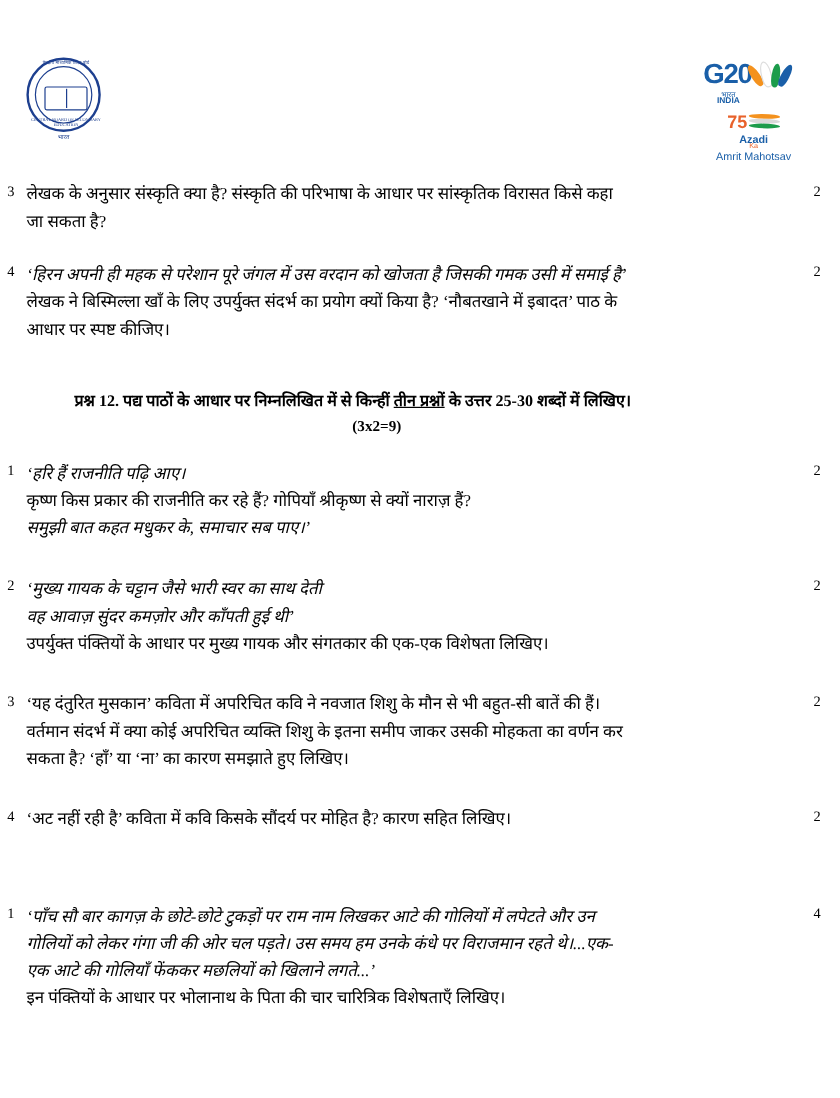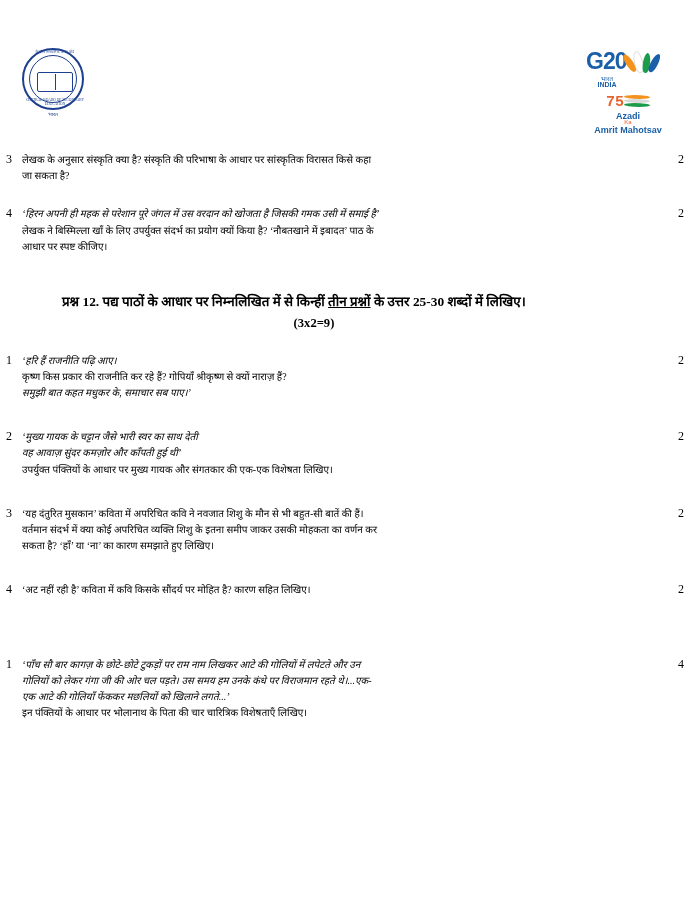--- a/index.html
+++ b/index.html
@@ -159,21 +159,21 @@
     color: #1a5fa8;
     width: 50px;
     text-align: center;
   }
   .azadi {
     position: relative;
     height: 44px;
     margin-top: 2px;
   }
   .azadi .a75 {
-    font-family: Liberation Mono, monospace;
+    font-family: Liberation Sans, sans-serif;
     font-size: 15px;
     font-weight: bold;
     color: #e8622b;
     position: absolute;
     left: 26px;
     top: 0px;
   }
   .azadi .flagwave {
     position: absolute;
     left: 44px;
@@ -204,21 +204,21 @@
     font-family: "Liberation Sans", sans-serif;
     font-size: 6px;
     color: #e8622b;
     text-align: center;
   }
   .azadi .a-line3 {
     position: absolute;
     left: 0; top: 31px; width: 96px;
     font-family: "Liberation Sans", sans-serif;
     font-size: 9px;
-    font-weight: bold;
+    font-weight: normal;
     color: #1a5fa8;
     text-align: center;
   }
 
   
   .content {
     position: absolute;
     left: 0;
     top: 152px;
     width: 700px;
@@ -232,21 +232,21 @@
   .qnum {
     width: 22px;
     flex: 0 0 22px;
     text-align: left;
     font-size: 12px;
     padding-left: 6px;
     box-sizing: border-box;
   }
   .qtext {
     flex: 1 1 auto;
-    font-size: 10px;
+    font-size: 14px;
     line-height: 1.62;
     padding-right: 6px;
   }
   .marks {
     width: 34px;
     flex: 0 0 34px;
     text-align: left;
     font-size: 12px;
     padding-left: 12px;
     box-sizing: border-box;

